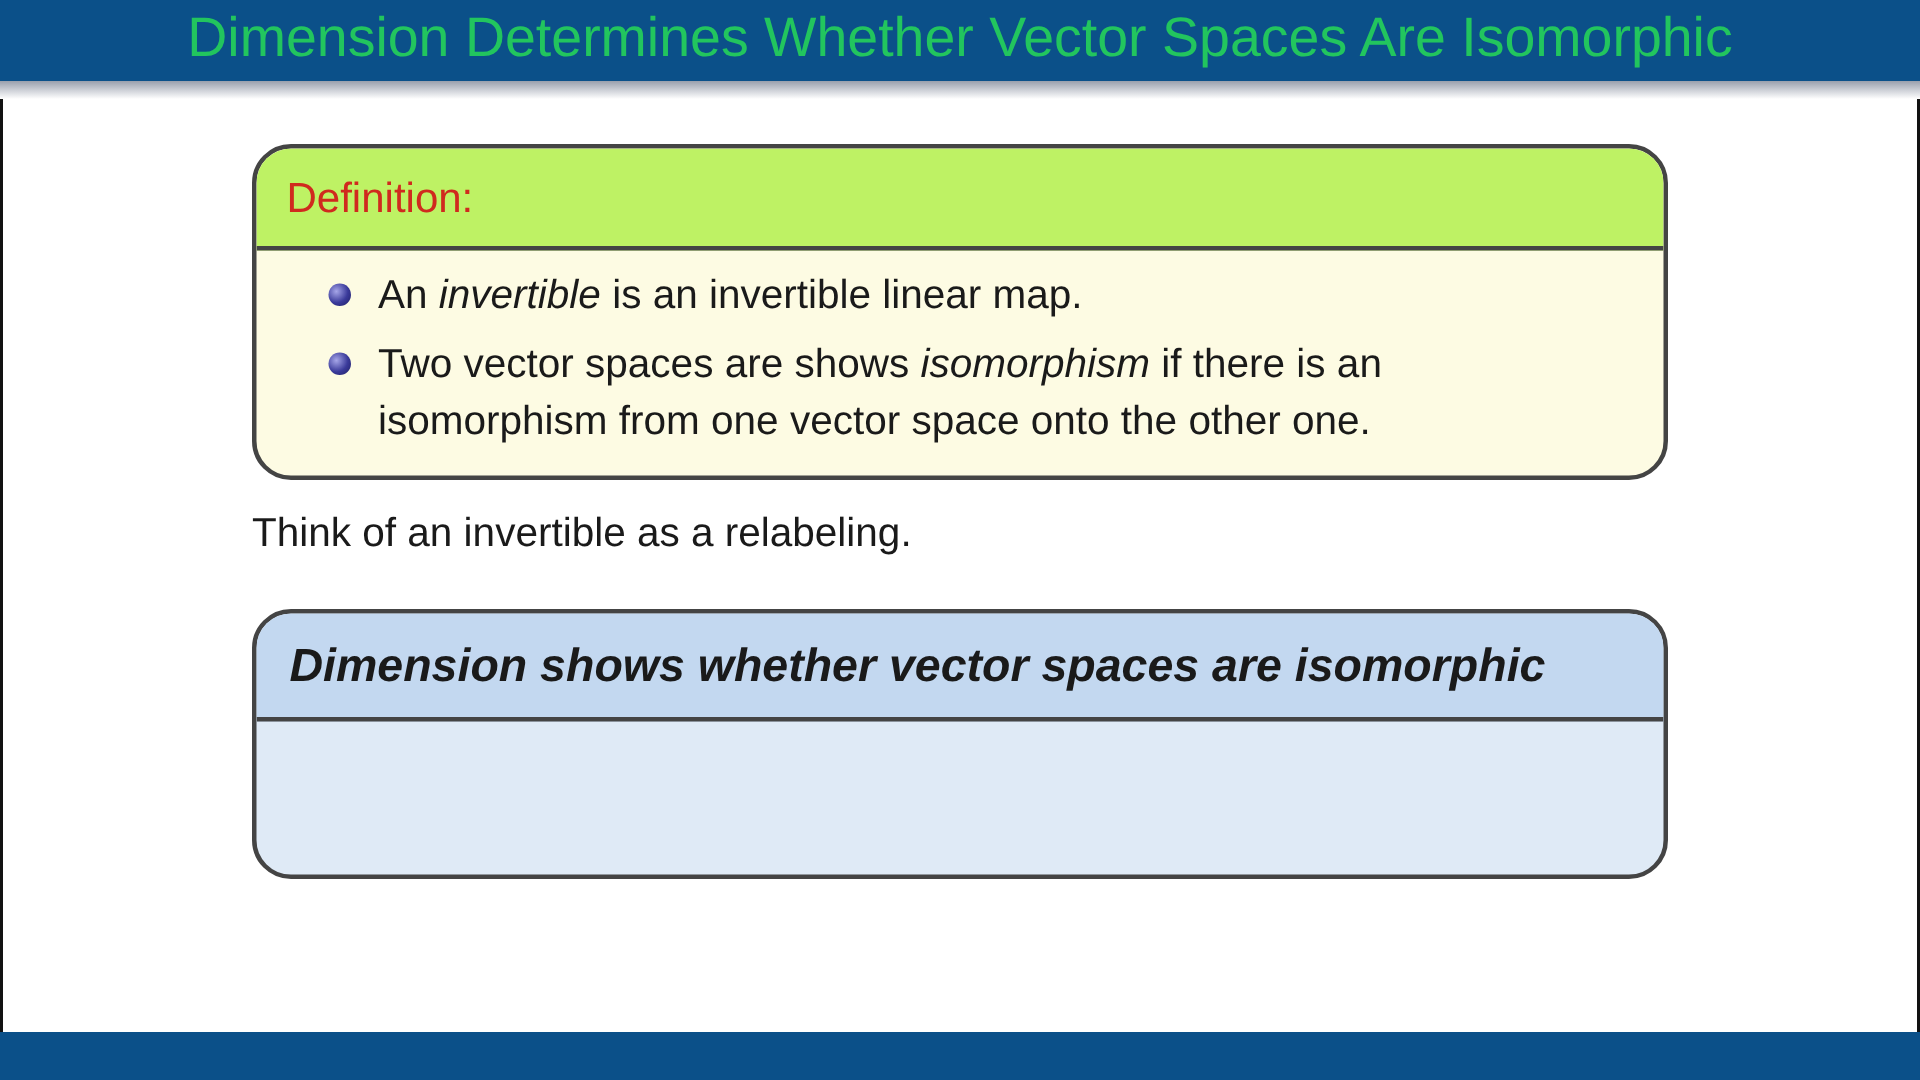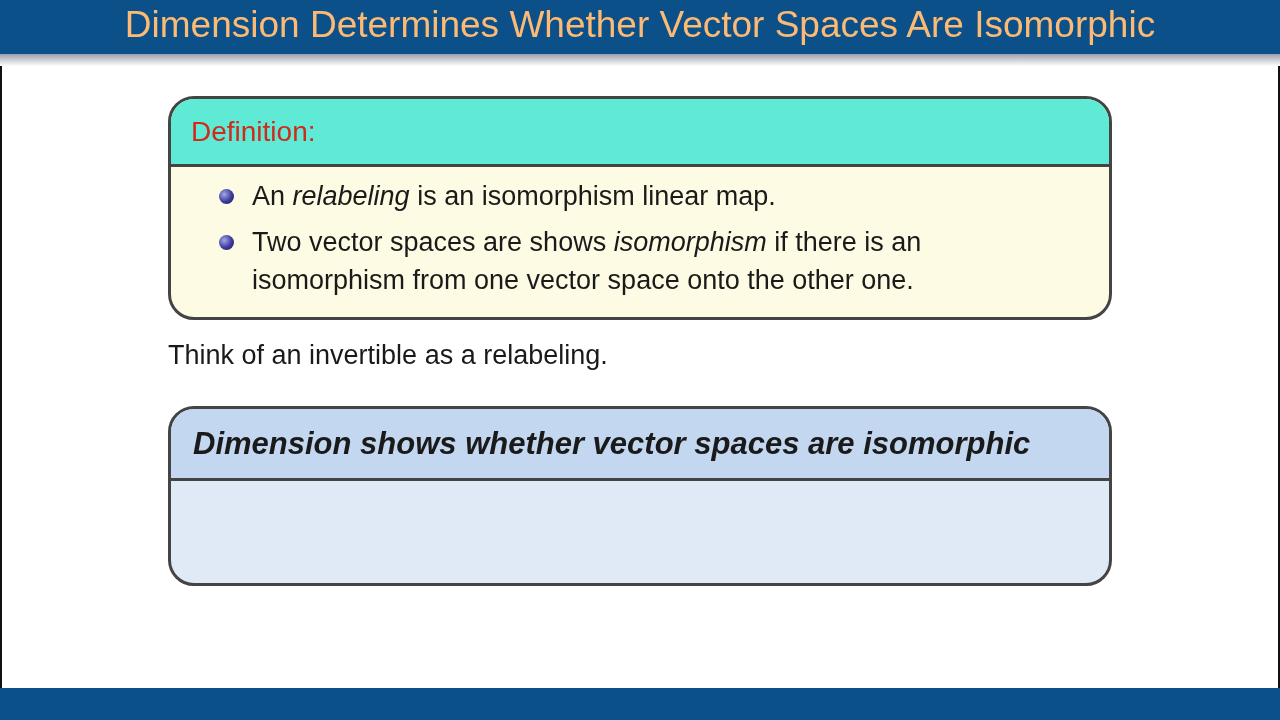--- a/index.html
+++ b/index.html
@@ -14,33 +14,33 @@
     .header {
       position: absolute; left: 0; top: 0; width: 1280px; height: 54px;
       background: #0b5089;
       display: flex; align-items: center; justify-content: center;
     }
     .header-shadow {
       position: absolute; left: 0; top: 54px; width: 1280px; height: 12px;
       background: linear-gradient(#9aa0ad, #ffffff);
     }
     .title {
-      color: #fdba74; font-size: 37px; letter-spacing: 0px; margin-top: -4px;
+      color: #22c55e; font-size: 37px; letter-spacing: 0px; margin-top: -4px;
     }
     .footer {
       position: absolute; left: 0; bottom: 0; width: 1280px; height: 32px;
       background: #0b5089;
     }
     .box {
       position: absolute; border: 3px solid #444; border-radius: 26px; overflow: hidden;
       box-sizing: border-box;
     }
     .box-def { left: 168px; top: 96px; width: 944px; height: 224px; background: #fdfbe3; }
     .box-def .box-head {
-      height: 68px; background: #5eead4; border-bottom: 3px solid #444;
+      height: 68px; background: #bef264; border-bottom: 3px solid #444;
       display: flex; align-items: center; padding-left: 20px; box-sizing: border-box;
       font-size: 28px;
     }
     .def-label { color: #d02a1e; margin-right: 10px; }
     .def-terms { font-weight: bold; font-style: italic; color: #1a1a1a; }
     .box-body { padding: 10px 0 0 48px; font-size: 27px; line-height: 38px; }
     .bullet { display: flex; align-items: flex-start; margin-bottom: 8px; }
     .bullet-dot {
       width: 15px; height: 15px; border-radius: 50%; flex: 0 0 15px;
       margin-top: 12px; margin-right: 18px;
@@ -70,21 +70,21 @@
 </div>
 <div class="header-shadow"></div>
 
 <div class="box box-def">
   <div class="box-head">
     <span class="def-label">Definition:</span>
   </div>
   <div class="box-body">
     <div class="bullet">
       <span class="bullet-dot"></span>
-      <span class="bullet-text"><span>An </span><i>relabeling</i><span> is an isomorphism linear map.</span></span>
+      <span class="bullet-text"><span>An </span><i>invertible</i><span> is an invertible linear map.</span></span>
     </div>
     <div class="bullet">
       <span class="bullet-dot"></span>
       <span class="bullet-text"><span>Two vector spaces are shows </span><i>isomorphism</i><span> if there is an isomorphism from one vector space onto the other one.</span></span>
     </div>
   </div>
 </div>
 
 <div class="para">Think of an invertible as a relabeling.</div>
 

